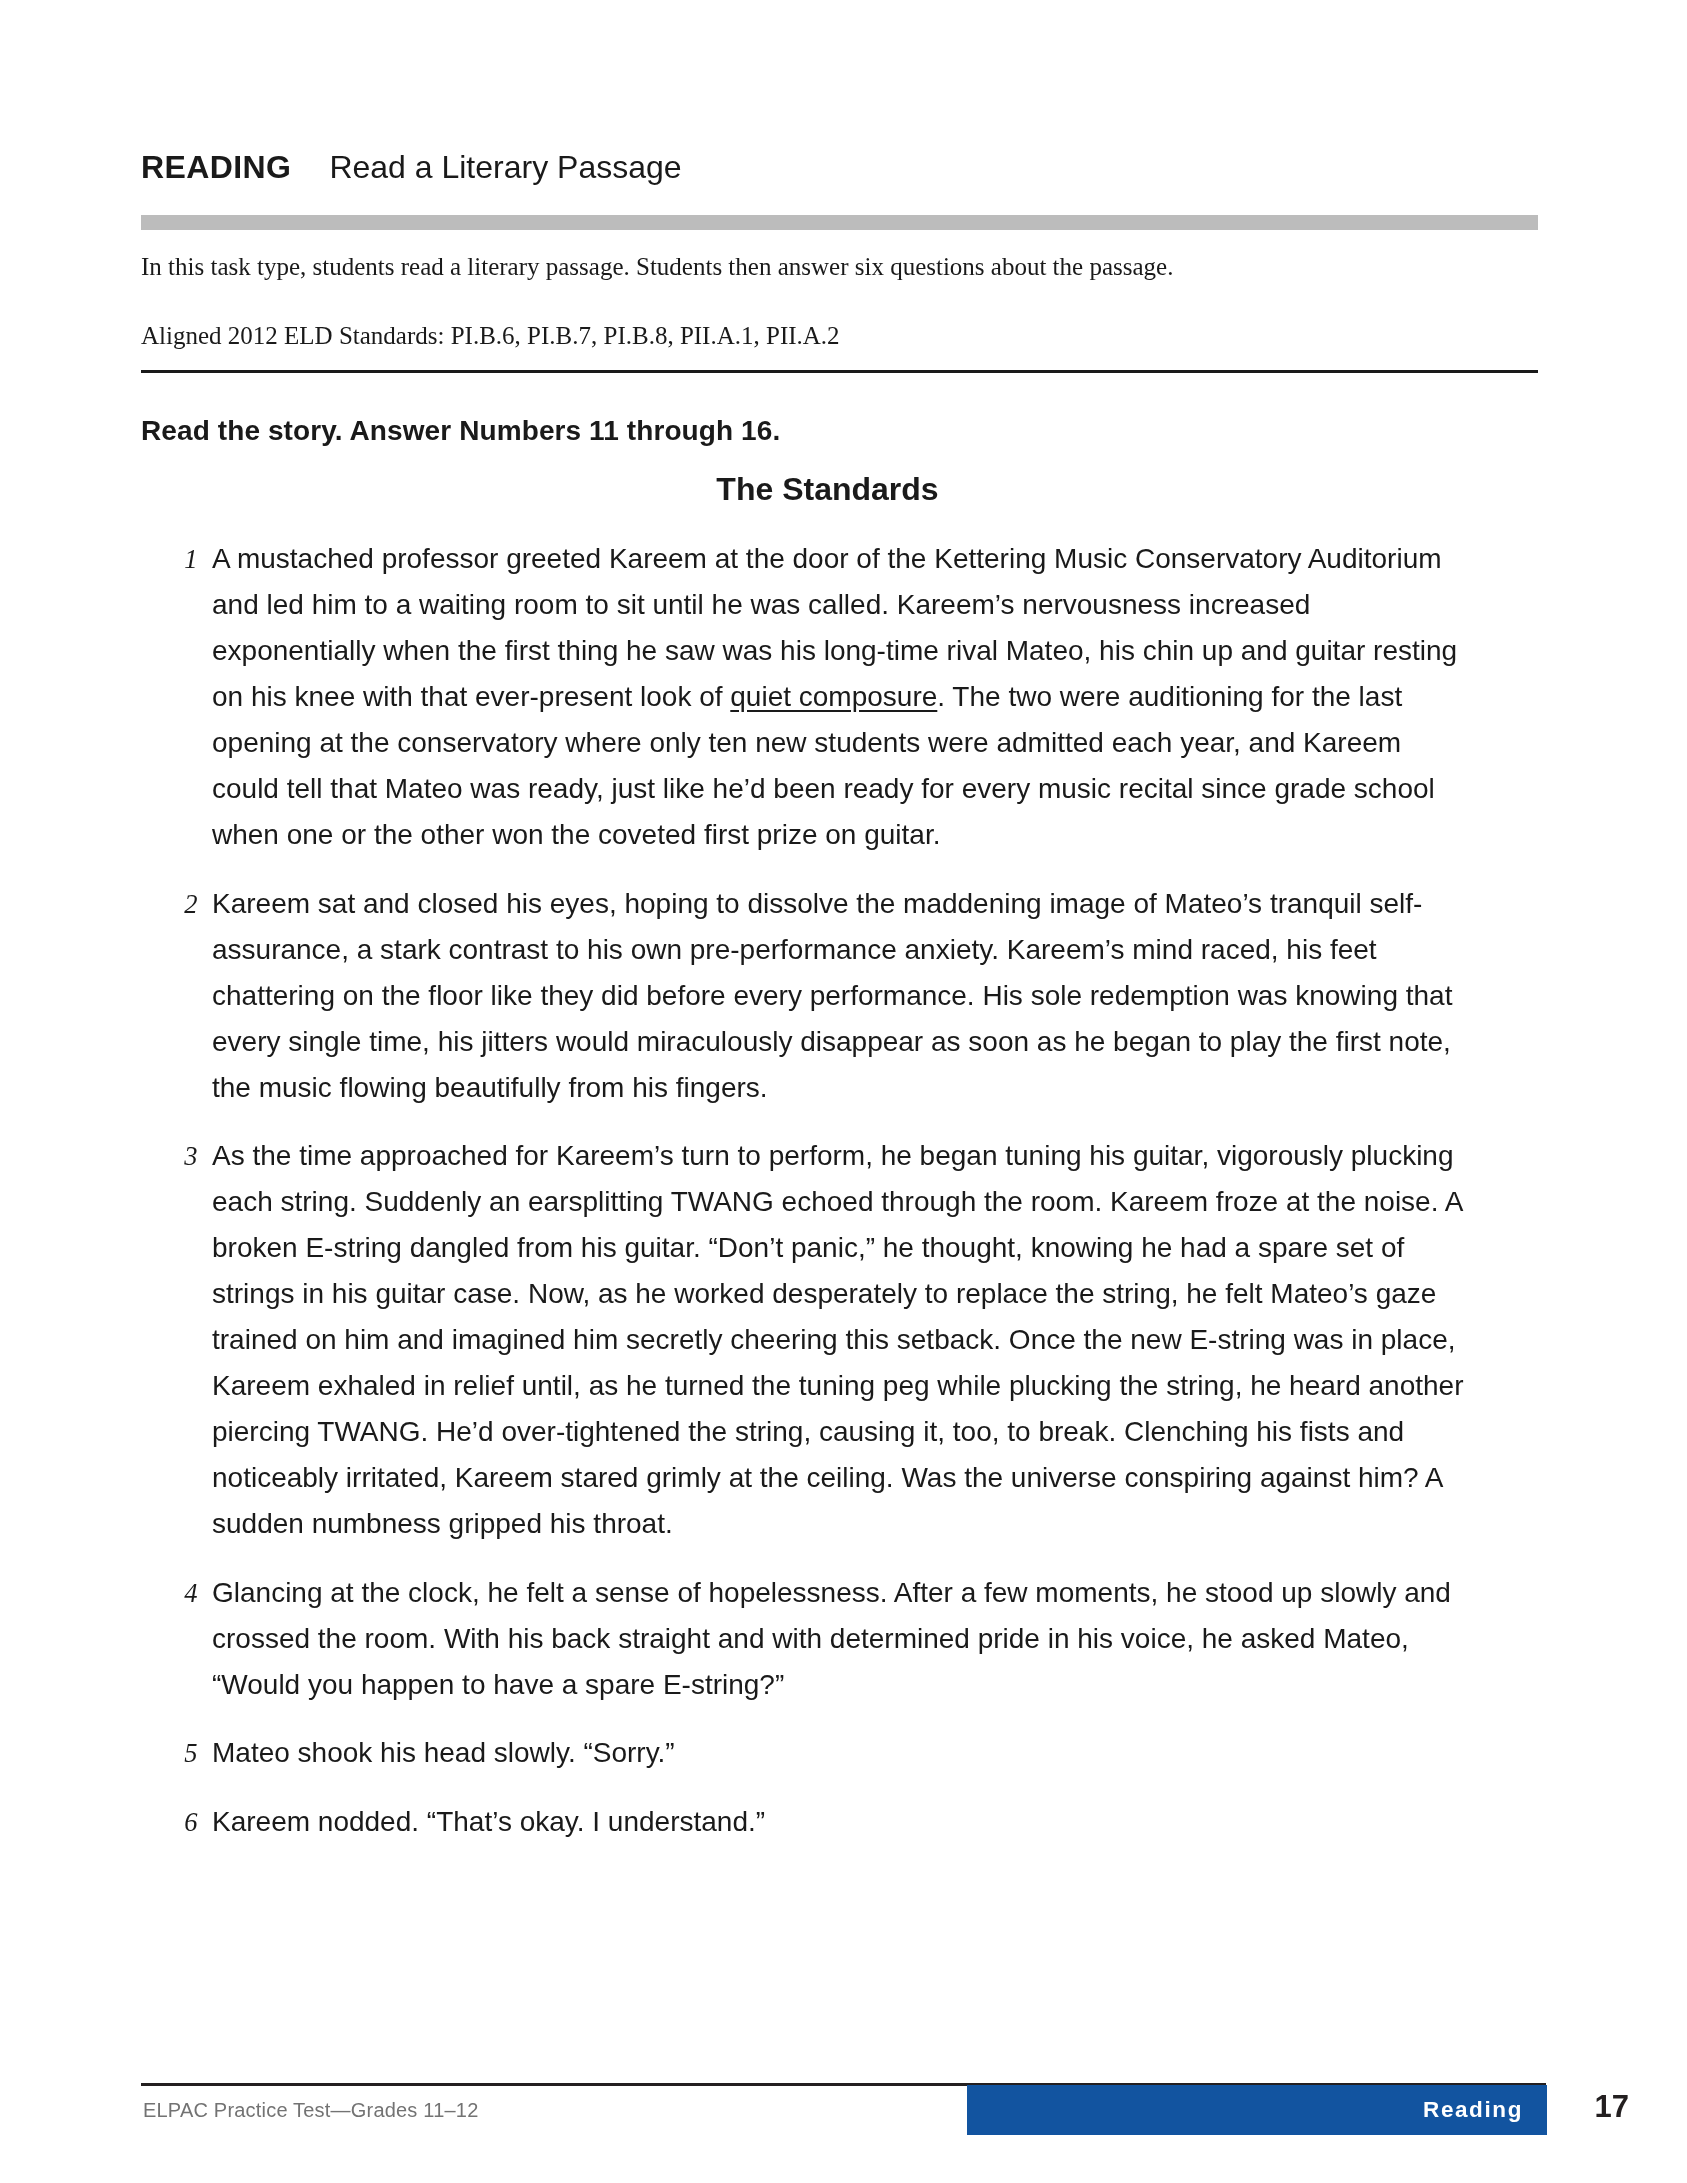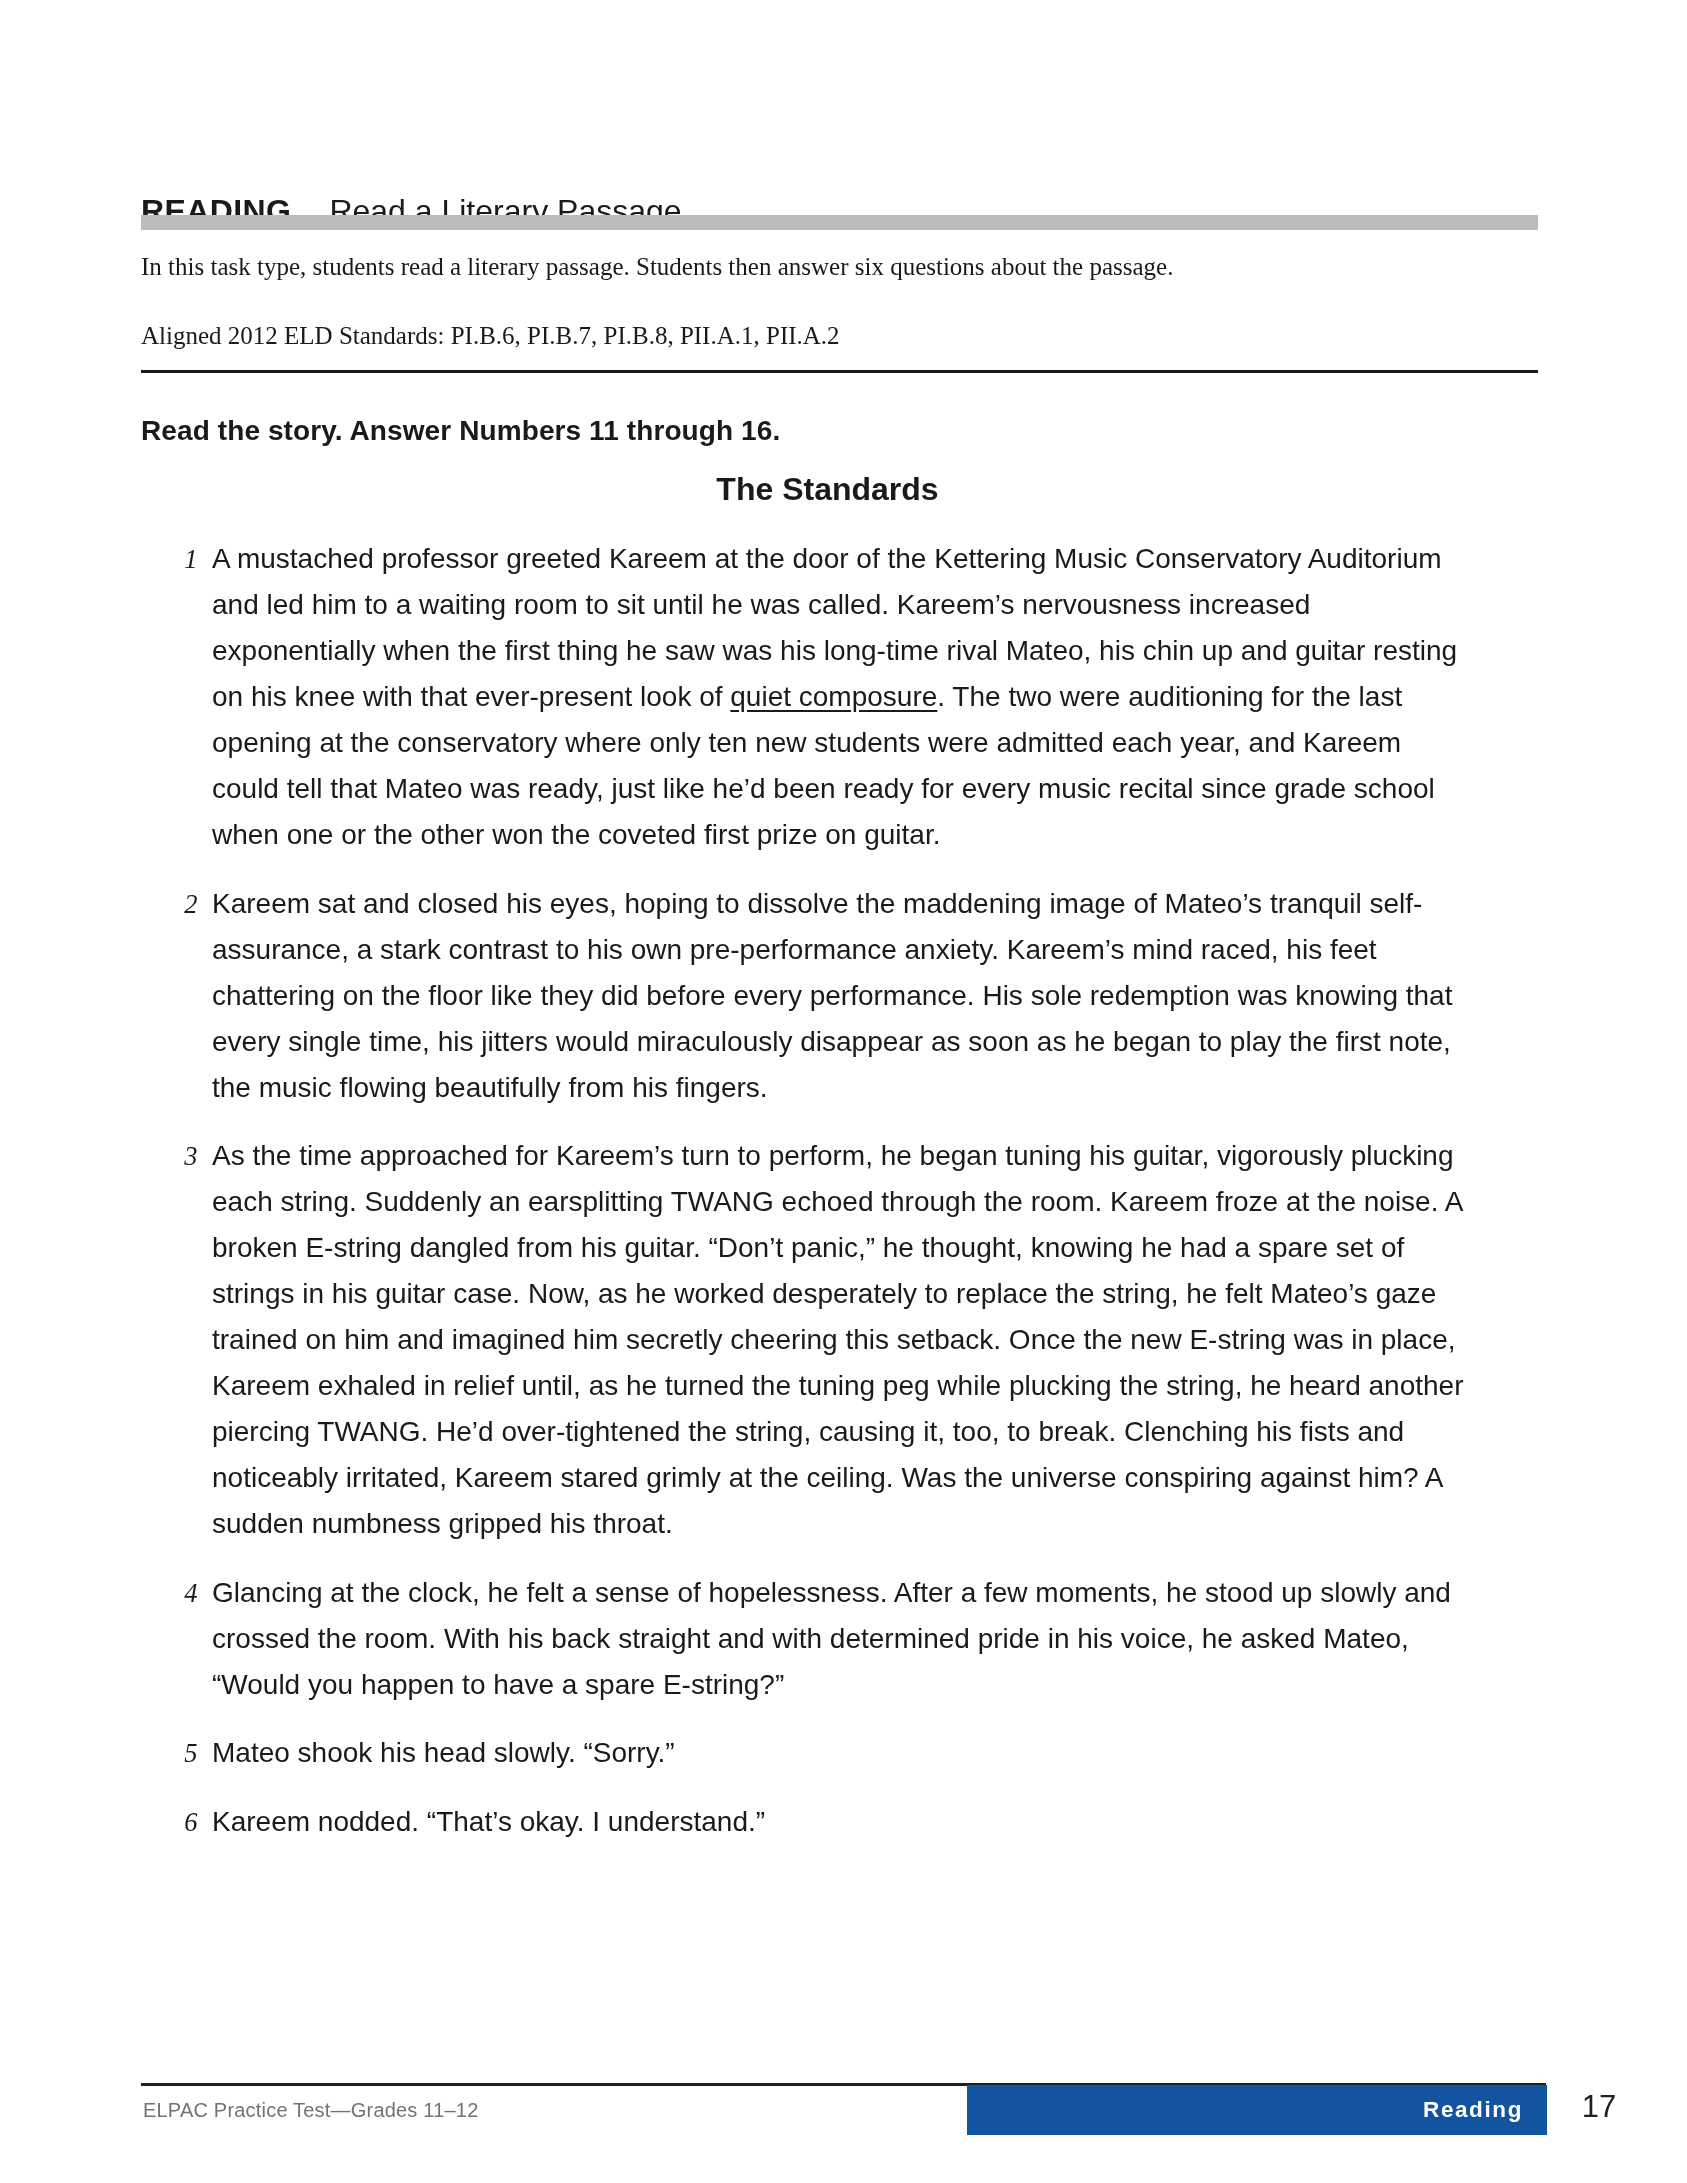--- a/index.html
+++ b/index.html
@@ -48,21 +48,20 @@
     font-size: 32px;
     letter-spacing: 0.4px;
     color: #1a1a1a;
   }
   .section-header .task-title {
     font-family: "Liberation Sans", sans-serif;
     font-weight: normal;
     font-size: 32px;
     color: #1a1a1a;
     margin-left: 38px;
-    margin-top: 44px;
   }
 
   .header-rule {
     position: absolute;
     left: 0;
     top: 215px;
     width: 1397px;
     height: 14.6px;
     background: #bcbcbc;
   }
@@ -182,23 +181,23 @@
     font-family: "Liberation Sans", sans-serif;
     font-weight: bold;
     font-size: 22.5px;
     letter-spacing: 1.6px;
   }
   .footer-pageno {
     position: absolute;
     left: 1569px;
     top: 2089px;
     width: 60px;
-    text-align: center;
-    font-family: "Liberation Sans", sans-serif;
-    font-weight: normal;
+    text-align: right;
+    font-family: "Liberation Sans", sans-serif;
+    font-weight: bold;
     font-size: 31px;
     color: #231f20;
   }
 </style>
 </head>
 <body>
 
 <div class="page">
 
   <div class="content">

